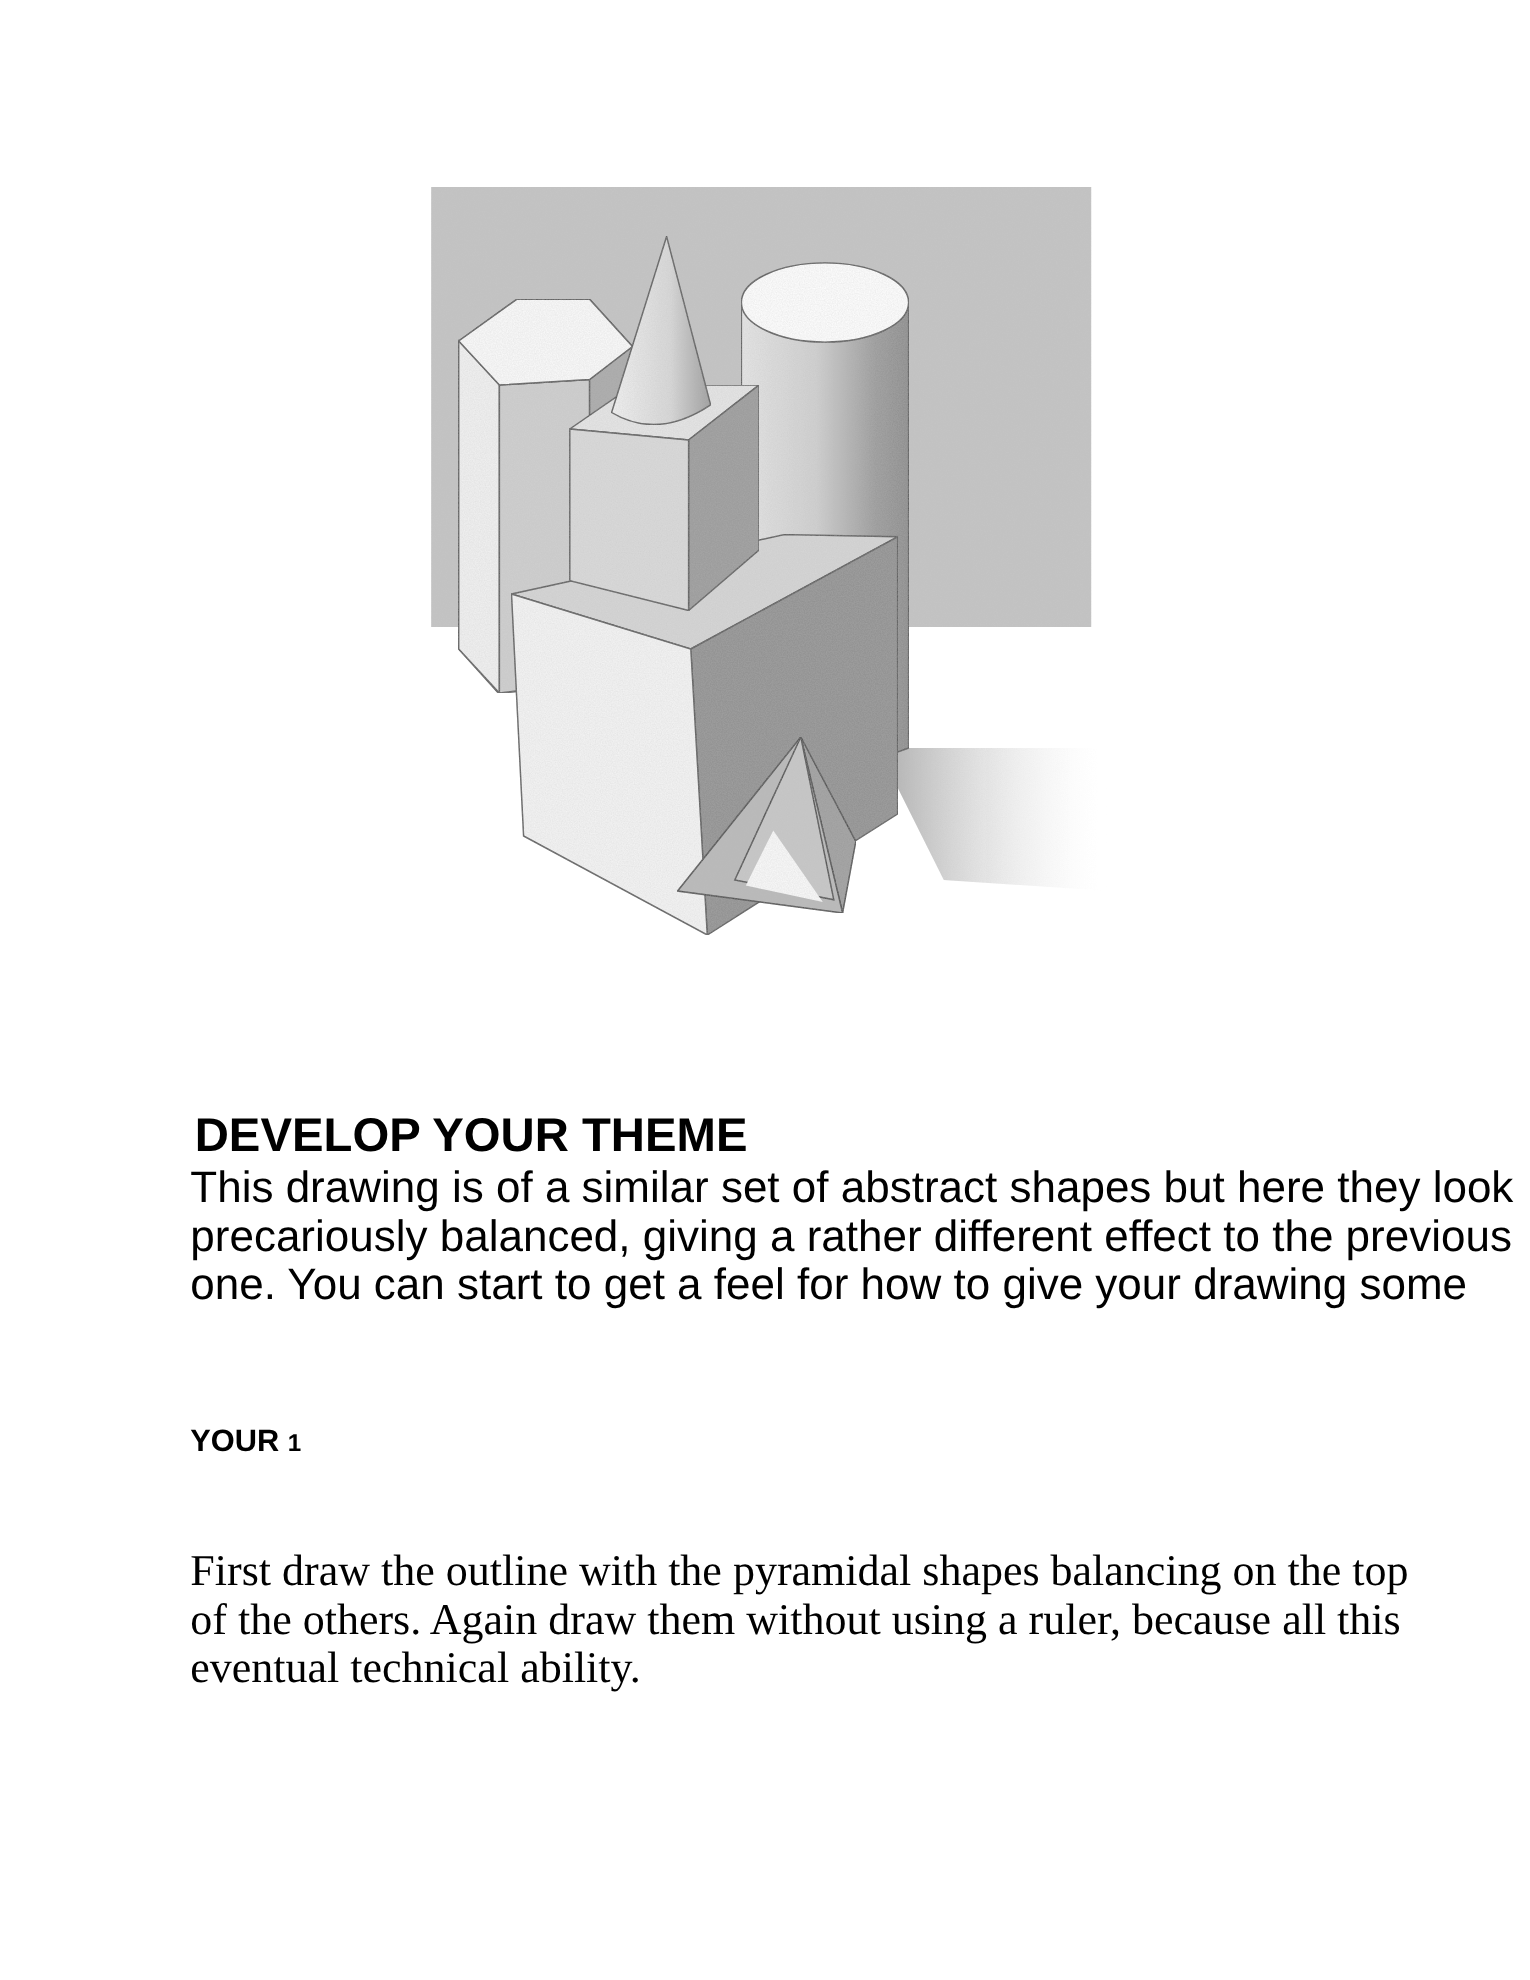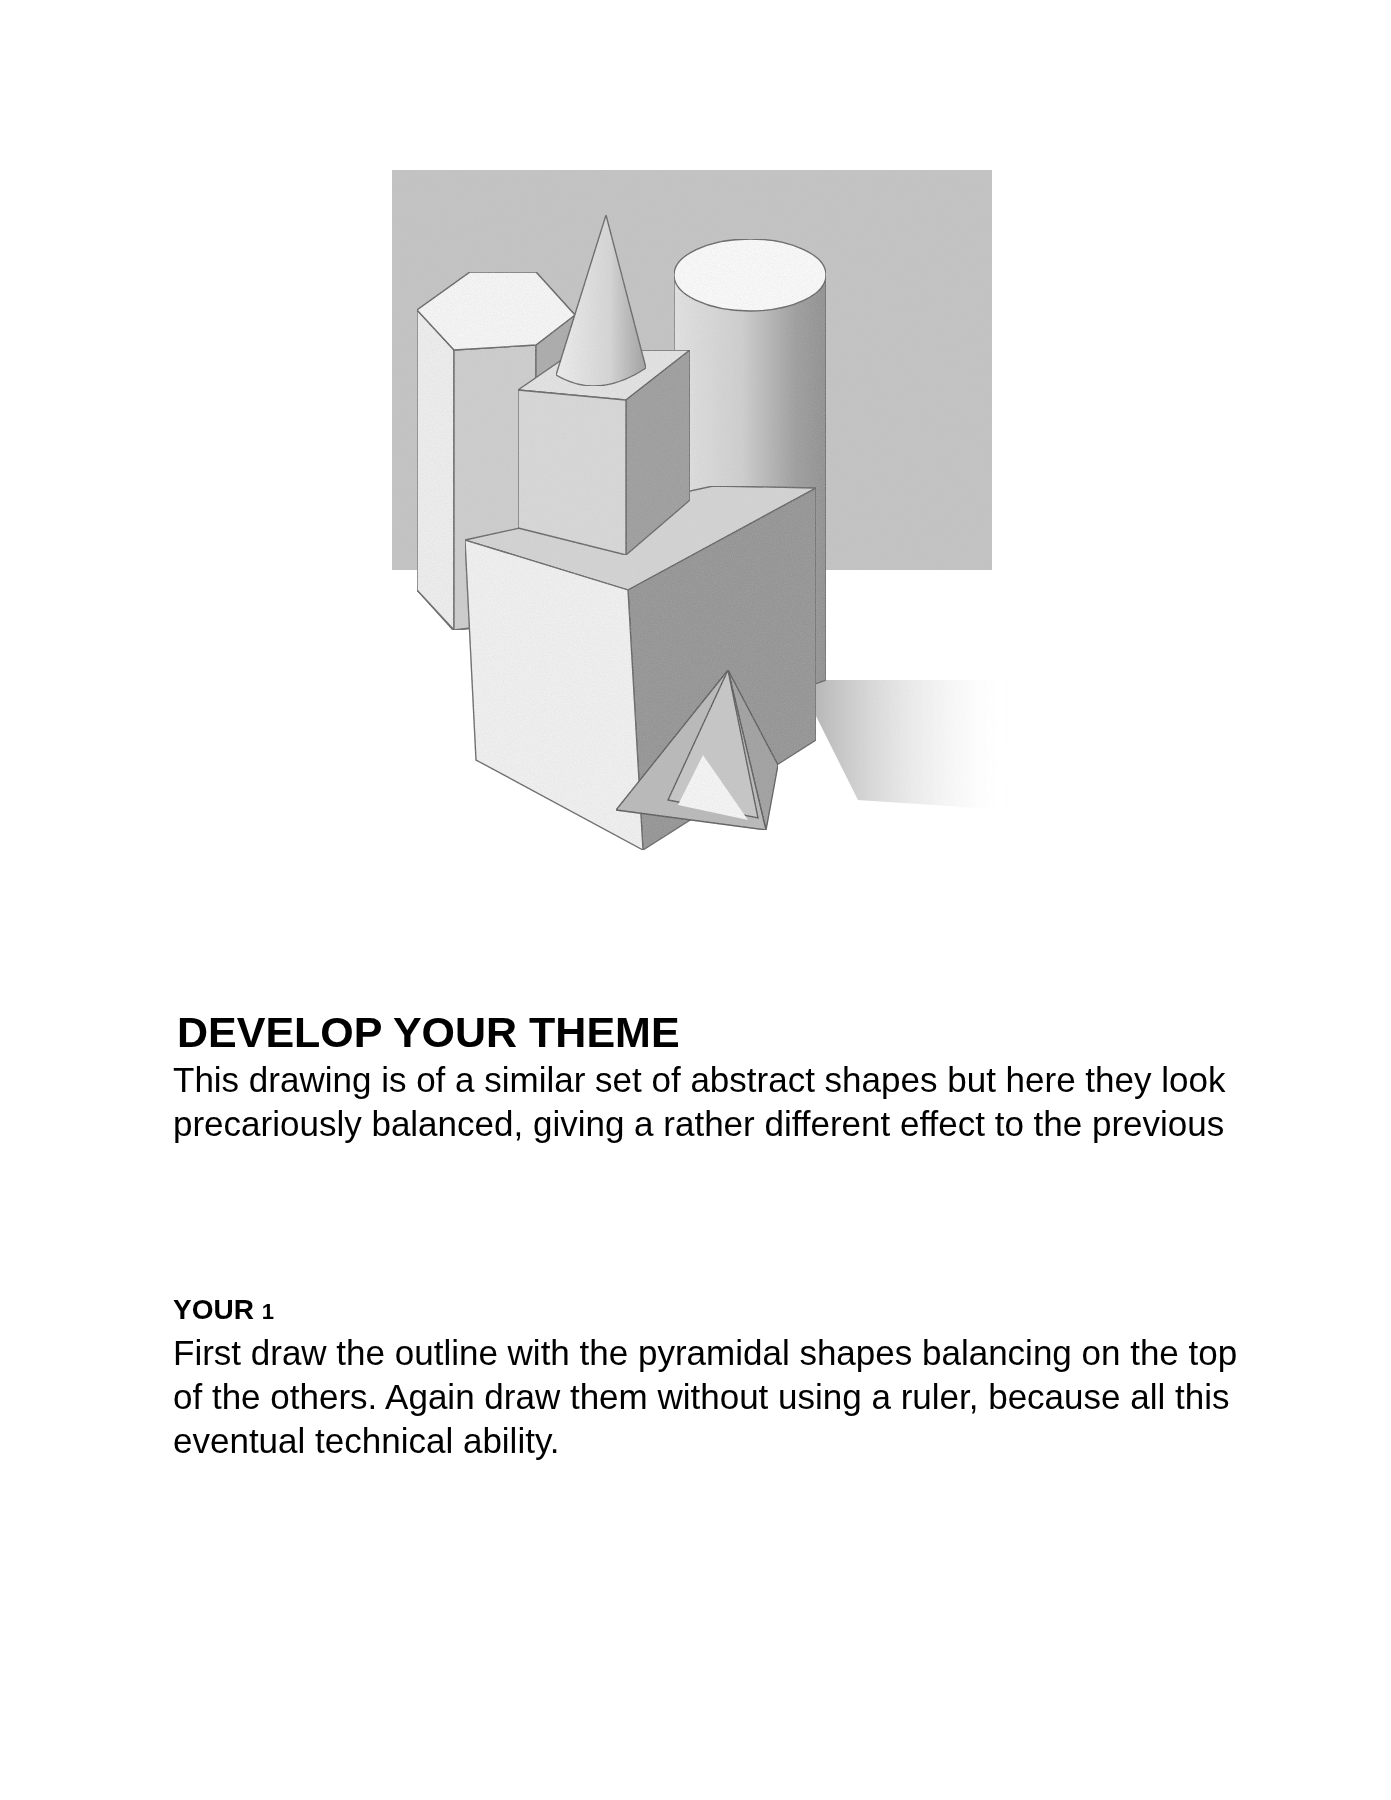--- a/index.html
+++ b/index.html
@@ -1,24 +1,24 @@
 <!DOCTYPE html>
 <html><head>
   <meta charset="utf-8">
   <style>
     html, body { margin: 0; padding: 0; background: #ffffff; }
     body { width: 1391px; height: 1800px; position: relative; overflow: hidden; font-family: "Liberation Sans", sans-serif; color: #000; }
     .illustration { position: absolute; left: 378px; top: 160px; width: 630px; height: 800px; }
     .illustration svg { width: 100%; height: 100%; display: block; }
     .heading { position: absolute; left: 173px; top: 1003px; font-size: 43px; font-weight: bold; line-height: 50px; margin: 4px; letter-spacing: 0px; }
-    .body-text { position: absolute; left: 173px; width: 1060px; font-size: 35px; line-height: 44px; margin: 0; }
+    .body-text { position: absolute; left: 173px; width: 1060px; font-size: 40px; line-height: 44px; margin: 0; }
     .p1 { top: 1058px; }
     .step { position: absolute; left: 173px; top: 1290px; font-size: 28px; font-weight: bold; line-height: 40px; margin: 0; }
     .step .num { font-size: 22px; }
-    .p2 { top: 1331px; }
+    .p2 { top: 1406px; font-family: Liberation Serif, serif; }
     .line { display: block; white-space: nowrap; }
   </style>
 </head>
 <body>
 
 <div class="illustration">
   <svg viewBox="0 0 630 800" xmlns="http://www.w3.org/2000/svg">
     <defs>
       <filter id="grain" x="0" y="0" width="100%" height="100%">
         <feTurbulence type="fractalNoise" baseFrequency="0.9" numOctaves="2" seed="3" result="n"></feTurbulence>
@@ -90,20 +90,21 @@
       <path d="M300 645 L325 595 L370 660 Z" fill="#fafafa" stroke="none"></path>
     </g>
   </svg>
 </div>
 
 <h1 class="heading">DEVELOP YOUR THEME</h1>
 
 <p class="body-text p1">
   <span class="line">This drawing is of a similar set of abstract shapes but here they look</span>
   <span class="line">precariously balanced, giving a rather different effect to the previous</span>
+  <span class="line">one. You can start to get a feel for how to give your drawing some</span>
 </p>
 
 <h2 class="step">
   <span>YOUR</span>
   <span class="num">1</span>
 </h2>
 
 <p class="body-text p2">
   <span class="line">First draw the outline with the pyramidal shapes balancing on the top</span>
   <span class="line">of the others. Again draw them without using a ruler, because all this</span>

